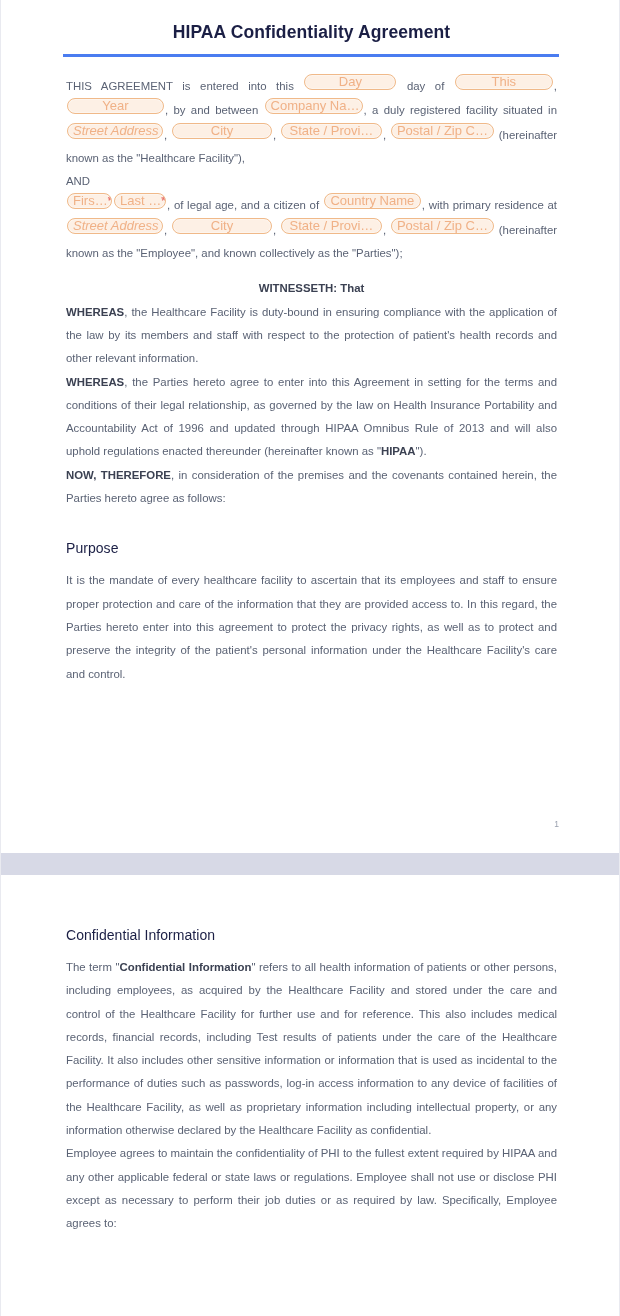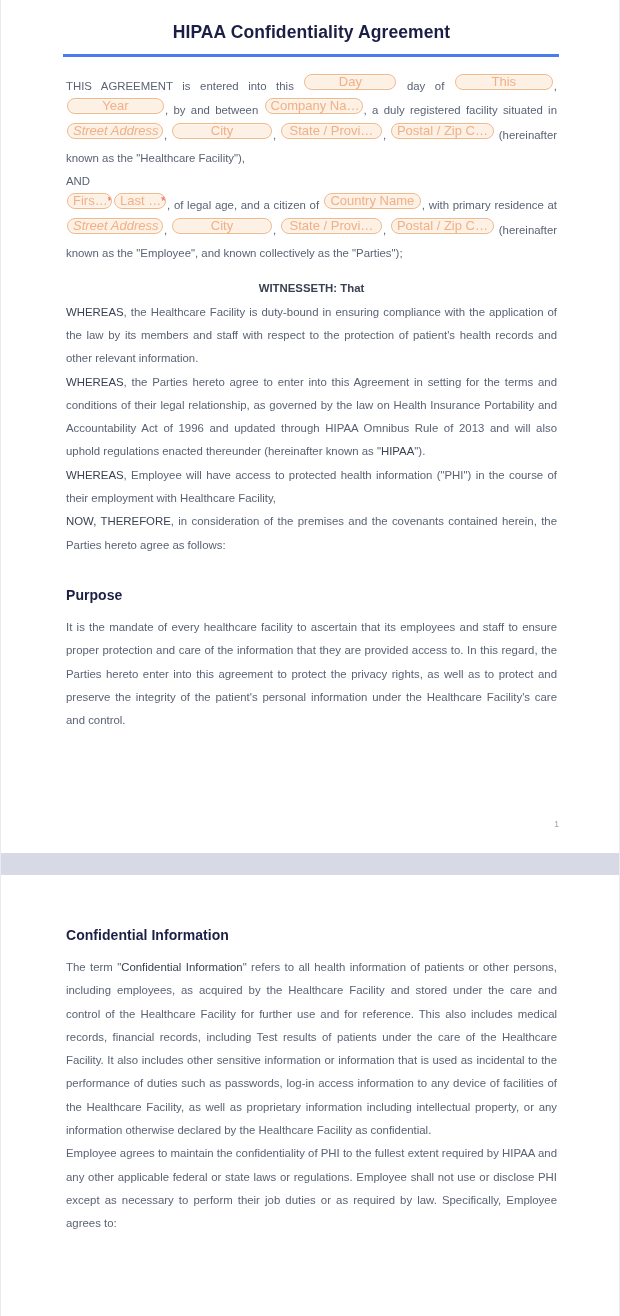--- a/index.html
+++ b/index.html
@@ -55,34 +55,34 @@
 
   
   p.body {
     font-size: 11.4px;
     line-height: 23.3px;
     color: #5a6274;
     text-align: justify;
     text-justify: inter-word;
   }
 
-  .b { font-weight: normal; color: #3b4152; }
+  .b { font-weight: bold; color: #3b4152; }
 
   .centered {
     text-align: center;
     font-weight: bold;
     font-size: 11.4px;
     color: #3b4152;
     line-height: 23.3px;
     margin-top: 12px;
   }
 
   h2.section {
     font-size: 14px;
-    font-weight: bold;
+    font-weight: normal;
     color: #1b1f45;
     margin: 30px 0 13px 0;
     letter-spacing: .05px;
   }
   .page-two h2.section.first { margin-top: 0; }
   .page-two h2.section.second { margin-top: 22px; }
 
   
   .field {
     display: inline-block;
@@ -173,23 +173,20 @@
     <p class="centered">WITNESSETH: That</p>
 
     <p class="body">
       <span class="b">WHEREAS</span><span>, the Healthcare Facility is duty-bound in ensuring compliance with the application of the law by its members and staff with respect to the protection of patient's health records and other relevant information.</span>
     </p>
 
     <p class="body">
       <span class="b">WHEREAS</span><span>, the Parties hereto agree to enter into this Agreement in setting for the terms and conditions of their legal relationship, as governed by the law on Health Insurance Portability and Accountability Act of 1996 and updated through HIPAA Omnibus Rule of 2013 and will also uphold regulations enacted thereunder (hereinafter known as "</span><span class="b">HIPAA</span><span>").</span>
     </p>
 
-    <p class="body">
-      <span class="b">WHEREAS</span><span>, Employee will have access to protected health information ("PHI") in the course of their employment with Healthcare Facility,</span>
-    </p>
 
     <p class="body">
       <span class="b">NOW, THEREFORE</span><span>, in consideration of the premises and the covenants contained herein, the Parties hereto agree as follows:</span>
     </p>
 
     <h2 class="section">Purpose</h2>
     <p class="body">It is the mandate of every healthcare facility to ascertain that its employees and staff to ensure proper protection and care of the information that they are provided access to. In this regard, the Parties hereto enter into this agreement to protect the privacy rights, as well as to protect and preserve the integrity of the patient's personal information under the Healthcare Facility's care and control.</p>
 
     <div class="page-num">1</div>
   </div>

